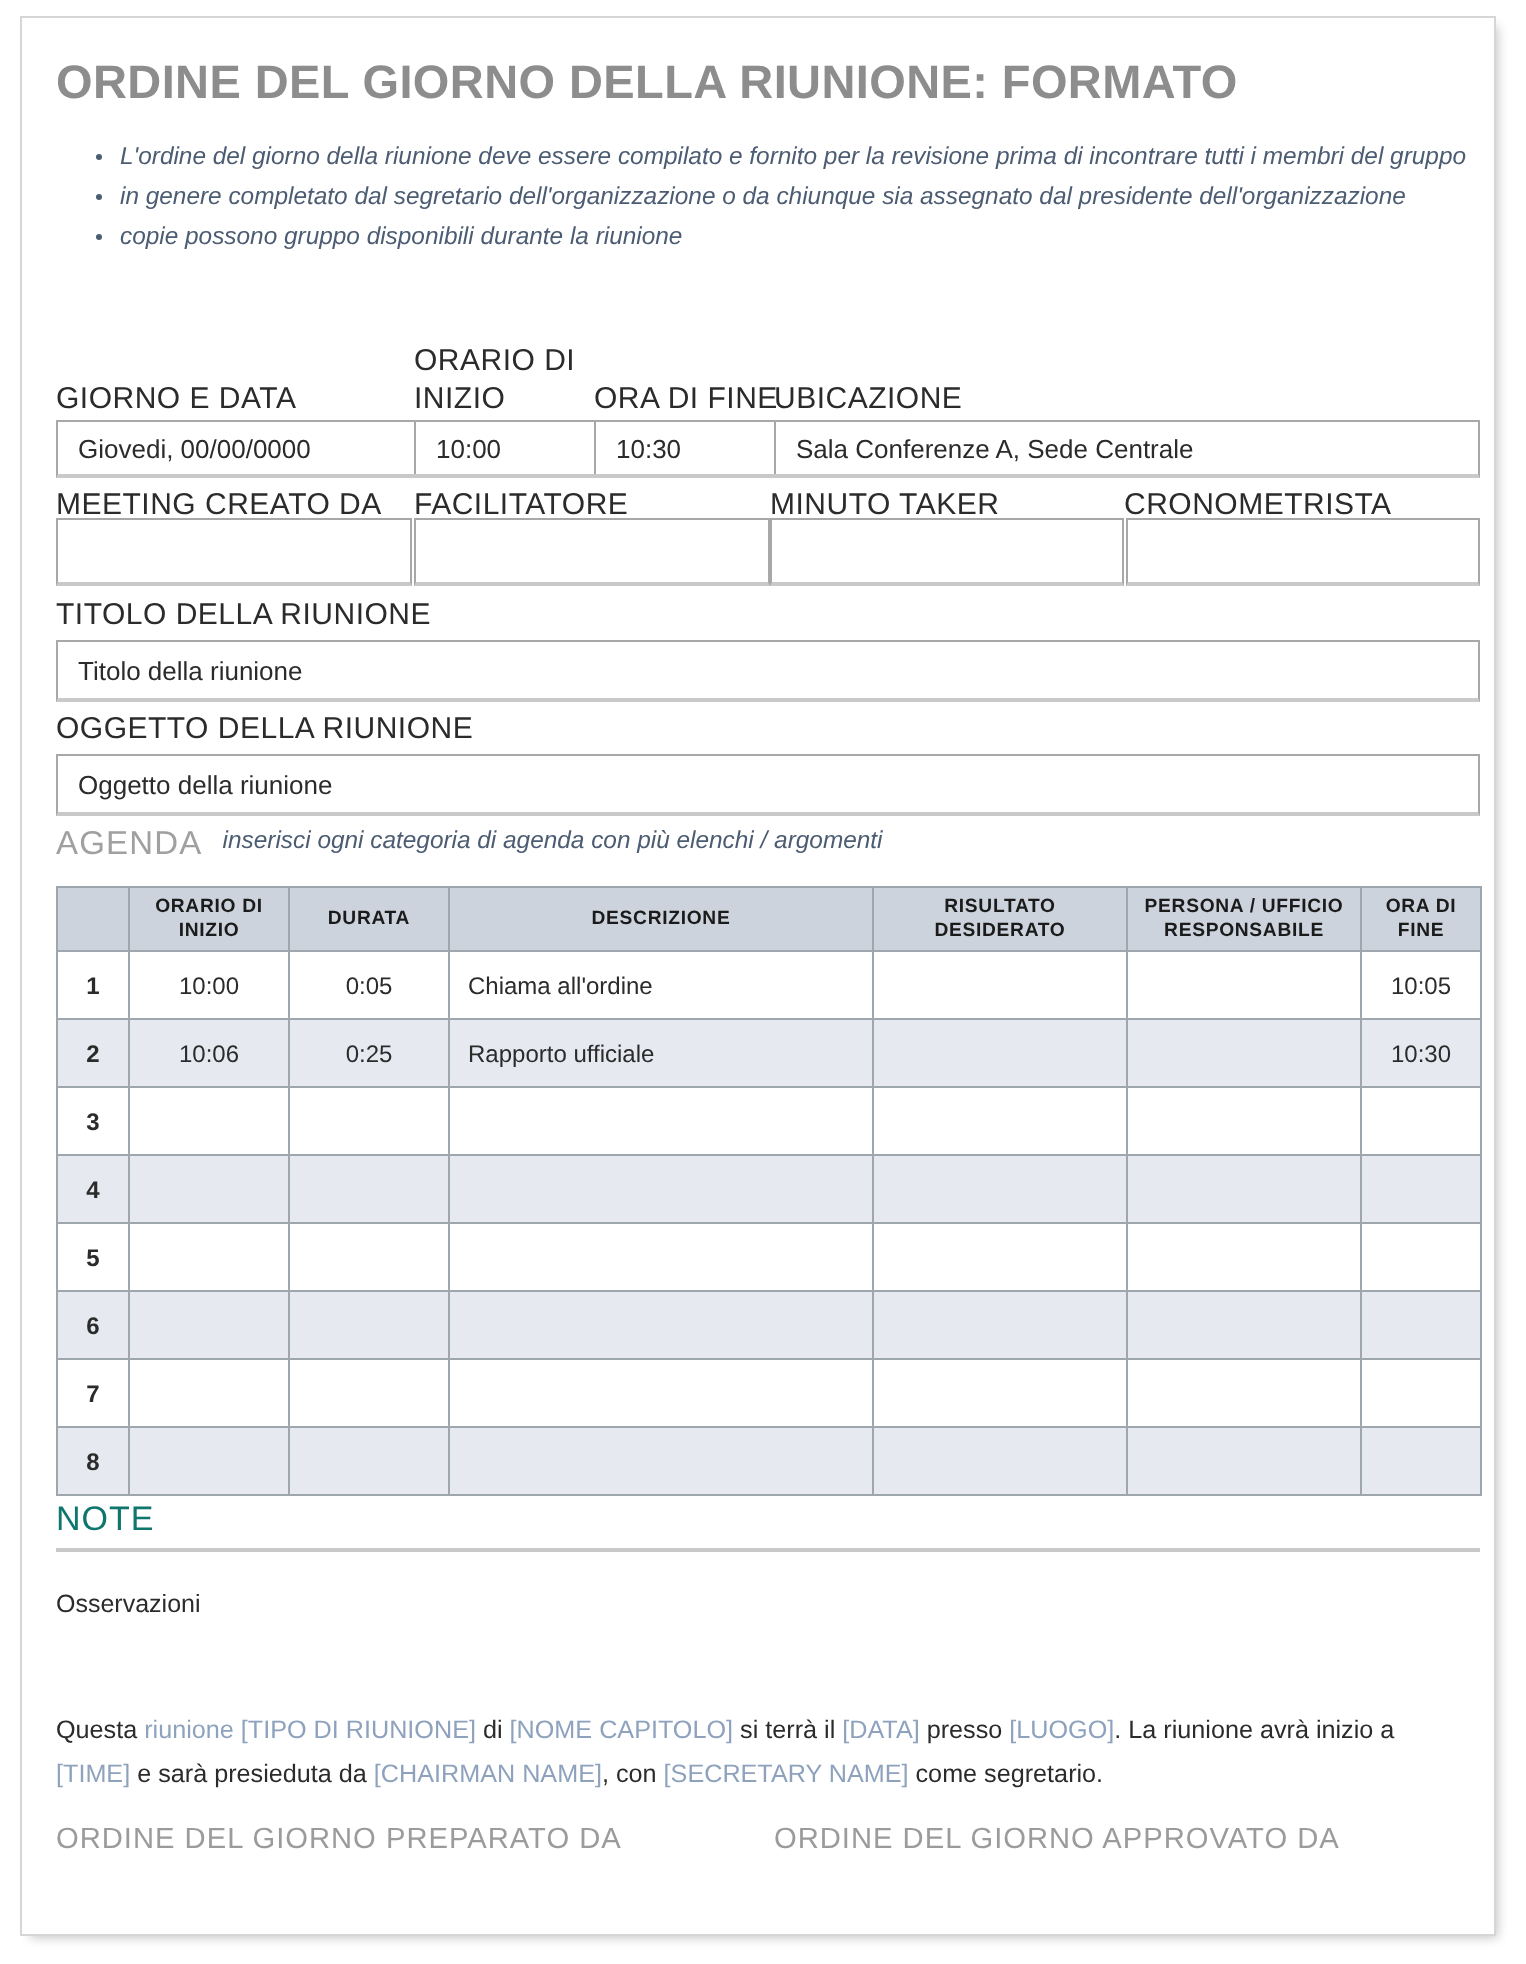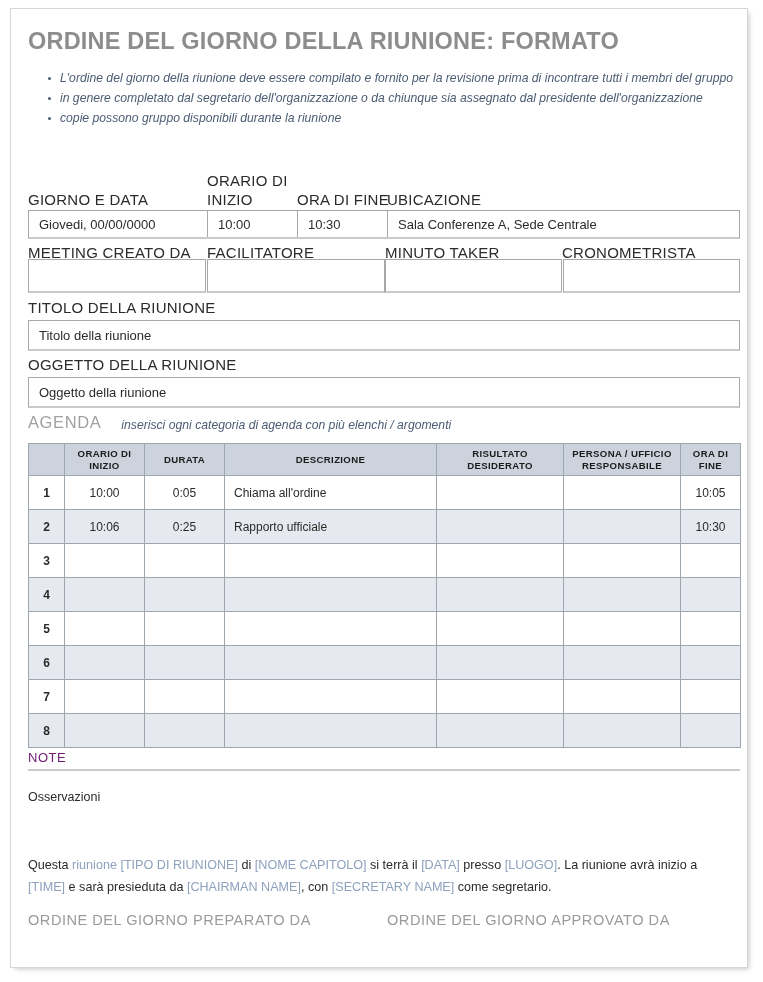--- a/index.html
+++ b/index.html
@@ -147,22 +147,22 @@
     padding-left: 10px;
     background: #fff;
   }
 
   
   .agenda-head {
     position: absolute;
     left: 8px;
     top: 413px;
     display: flex;
-    align-items: flex-end;
-    gap: 20px;
+    align-items: flex-start;
+    gap: 10px;
   }
   .agenda-word {
     font-size: 16.5px;
     color: #a0a0a0;
     letter-spacing: 0.6px;
   }
   .agenda-sub {
     font-size: 12.2px;
     font-style: italic;
     color: #4c5c72;
@@ -205,22 +205,22 @@
     font-weight: bold;
     color: #3c4a63;
     padding: 0;
   }
   td.c-start, td.c-dur, td.c-end { text-align: center; }
   td.c-desc { text-align: left; }
 
   
   .note-wrap { position: absolute; left: 8px; top: 750px; width: 712px; }
   .note-title {
-    font-size: 13px;
-    color: #701a75;
+    font-size: 17px;
+    color: #0f766e;
     letter-spacing: 0.5px;
     padding-bottom: 4px;
   }
   .note-rule {
     height: 2px;
     background: #c9c9c9;
     width: 100%;
   }
   .note-body {
     margin-top: 19px;

